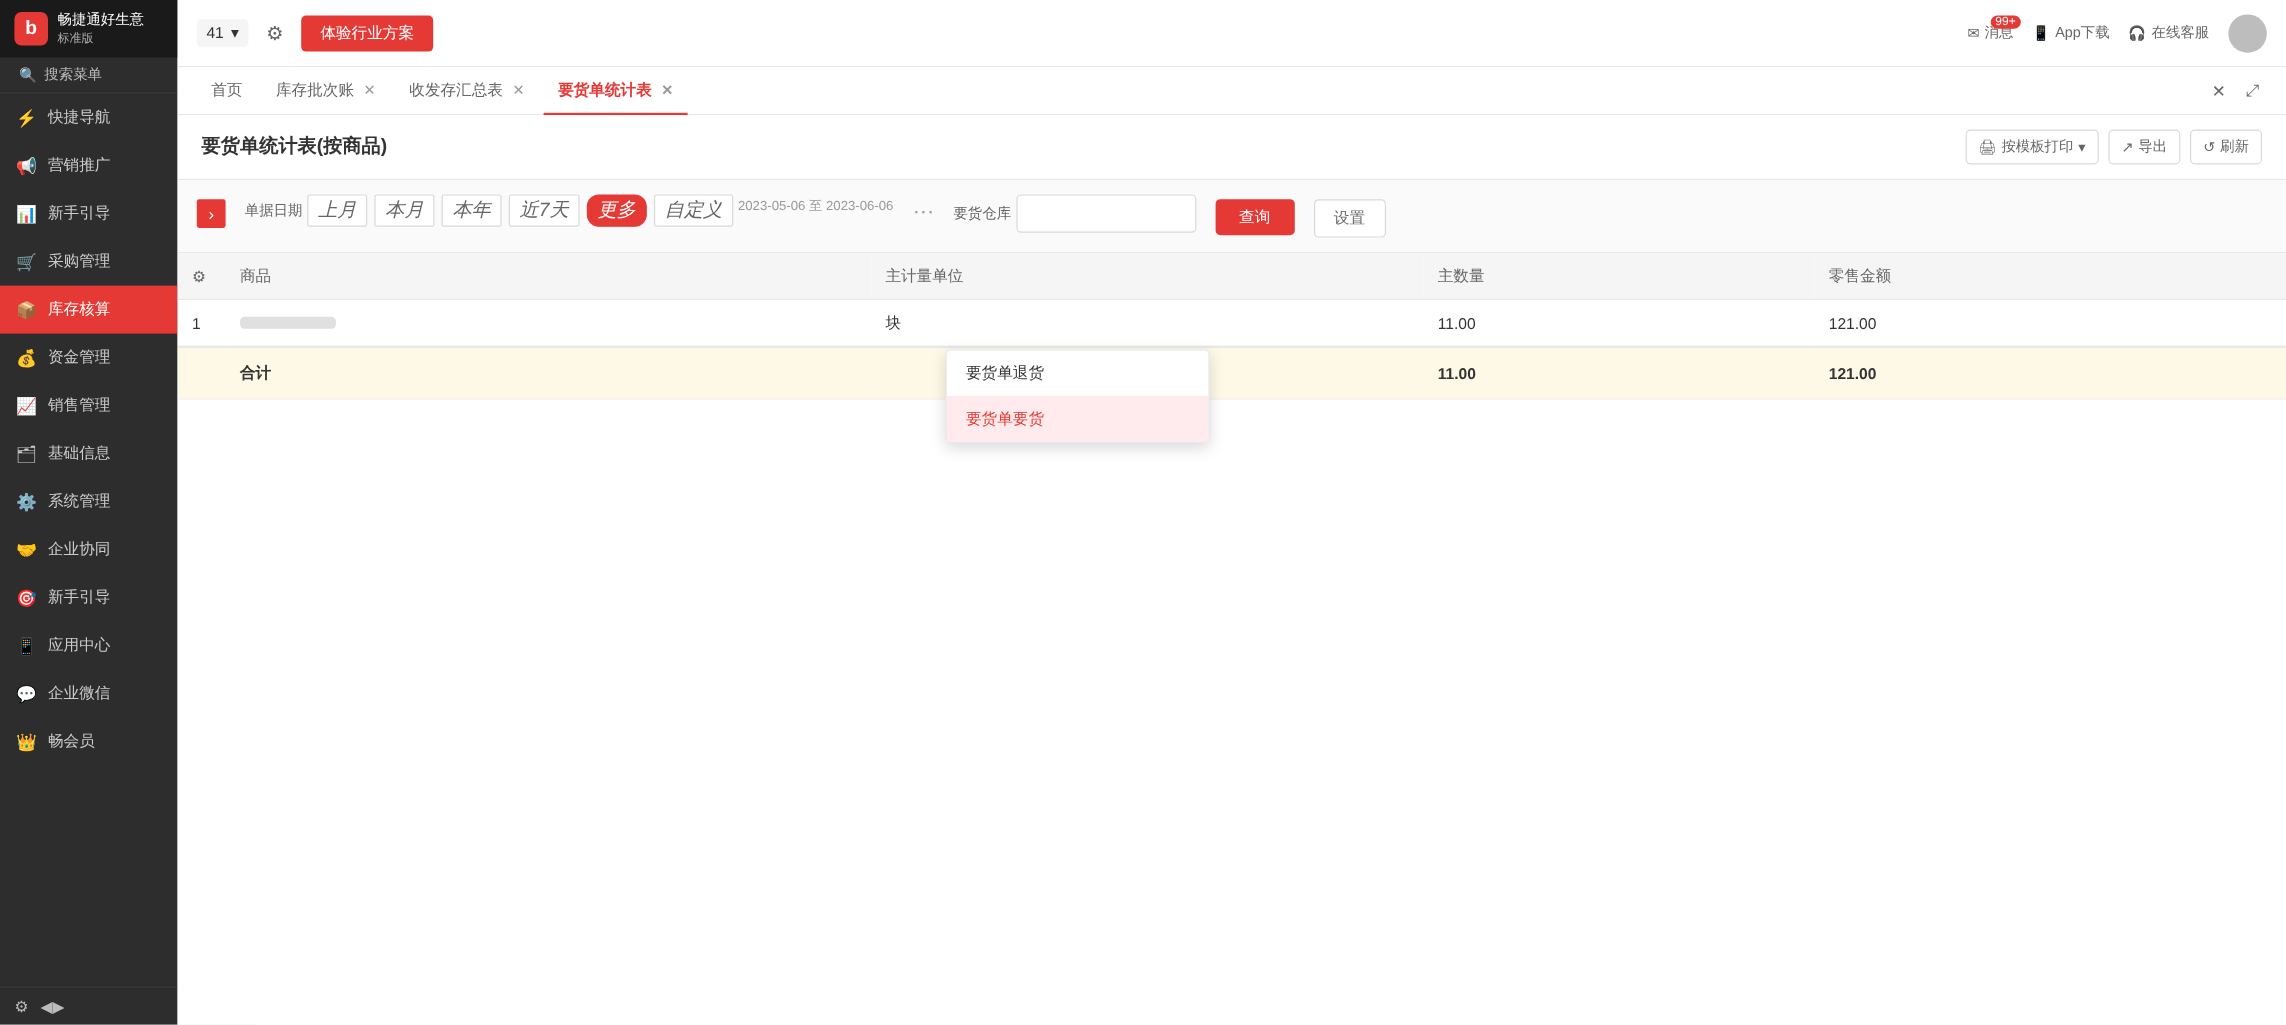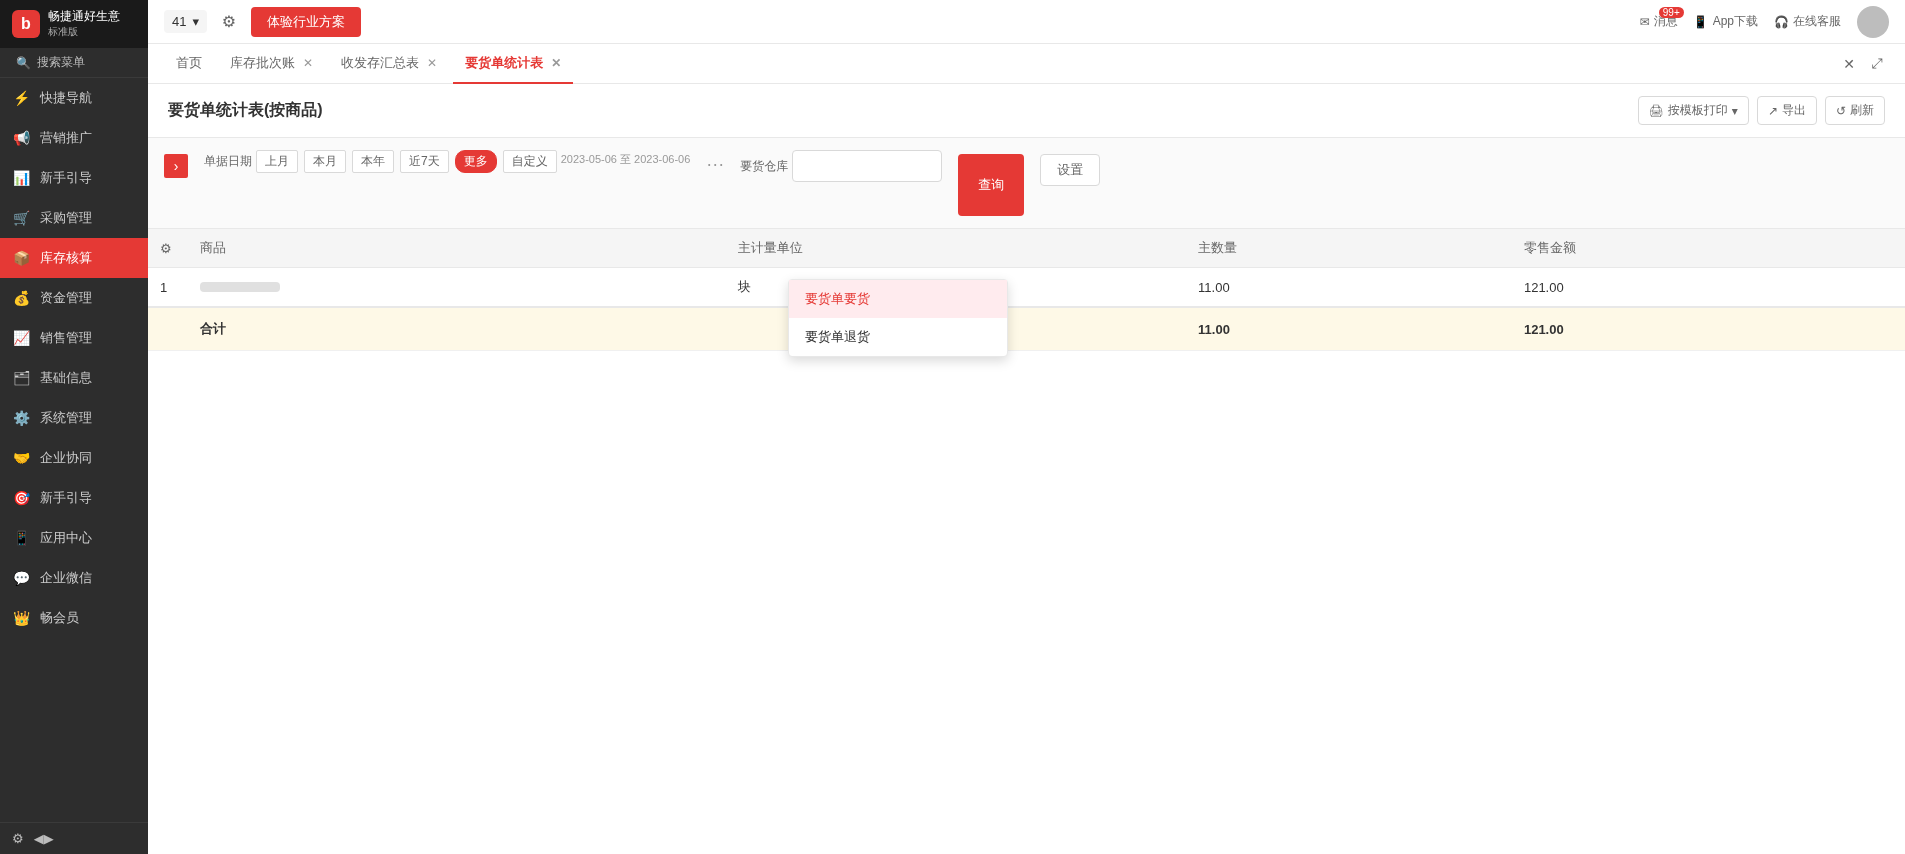--- a/index.html
+++ b/index.html
@@ -84,21 +84,21 @@
     .main {
       flex: 1;
       display: flex;
       flex-direction: column;
       overflow: hidden;
       background: #f0f2f5;
     }
 
     
     .topbar {
-      height: 44px;
+      height: 56px;
       background: #fff;
       display: flex;
       align-items: center;
       padding: 0 16px;
       border-bottom: 1px solid #e8e8e8;
       gap: 12px;
       flex-shrink: 0;
     }
     .topbar-left {
       display: flex;
@@ -289,23 +289,24 @@
       display: flex;
       align-items: center;
       gap: 6px;
       flex-wrap: wrap;
     }
     .date-btn {
       padding: 2px 8px;
       border: 1px solid #d9d9d9;
       border-radius: 2px;
       cursor: pointer;
-      font-size: 12px;
-      color: #666;
-      background: #fff;
+      font-size: 16px;
+      color: #666;
+      background: #fff;
+      font-style: italic;
     }
     .date-btn.active-more {
       background: #e53935;
       color: #fff;
       border-color: #e53935;
       border-radius: 10px;
       padding: 2px 8px;
     }
     .date-range { font-size: 11px; color: #999; margin-top: 2px; }
 
@@ -359,21 +360,21 @@
       border: none;
       outline: none;
       flex: 1;
       font-size: 13px;
     }
     .query-btn {
       background: #e53935;
       color: #fff;
       border: none;
       border-radius: 4px;
-      padding: 22px 20px;
+      padding: 6px 20px;
       cursor: pointer;
       font-size: 13px;
       margin-top: 4px;
       align-self: flex-start;
     }
     .set-btn {
       background: #fff;
       color: #666;
       border: 1px solid #d9d9d9;
       border-radius: 4px;
@@ -637,22 +638,22 @@
             <input type="text" value="" style="width: 130px;">
           </div>
         </div>
 
         <button class="query-btn">查询</button>
         <button class="set-btn">设置</button>
       </div>
     </div>
 
     <div class="dropdown-overlay" style="left: 640px; top: 195px;">
+      <div class="dropdown-item">要货单退货</div>
       <div class="dropdown-item selected">要货单要货</div>
-      <div class="dropdown-item">要货单退货</div>
     </div>
 
     <div class="table-wrapper">
       <table class="data-table">
         <thead>
           <tr>
             <th class="settings-icon-th">⚙</th>
             <th>商品</th>
             <th>主计量单位</th>
             <th>主数量</th>

